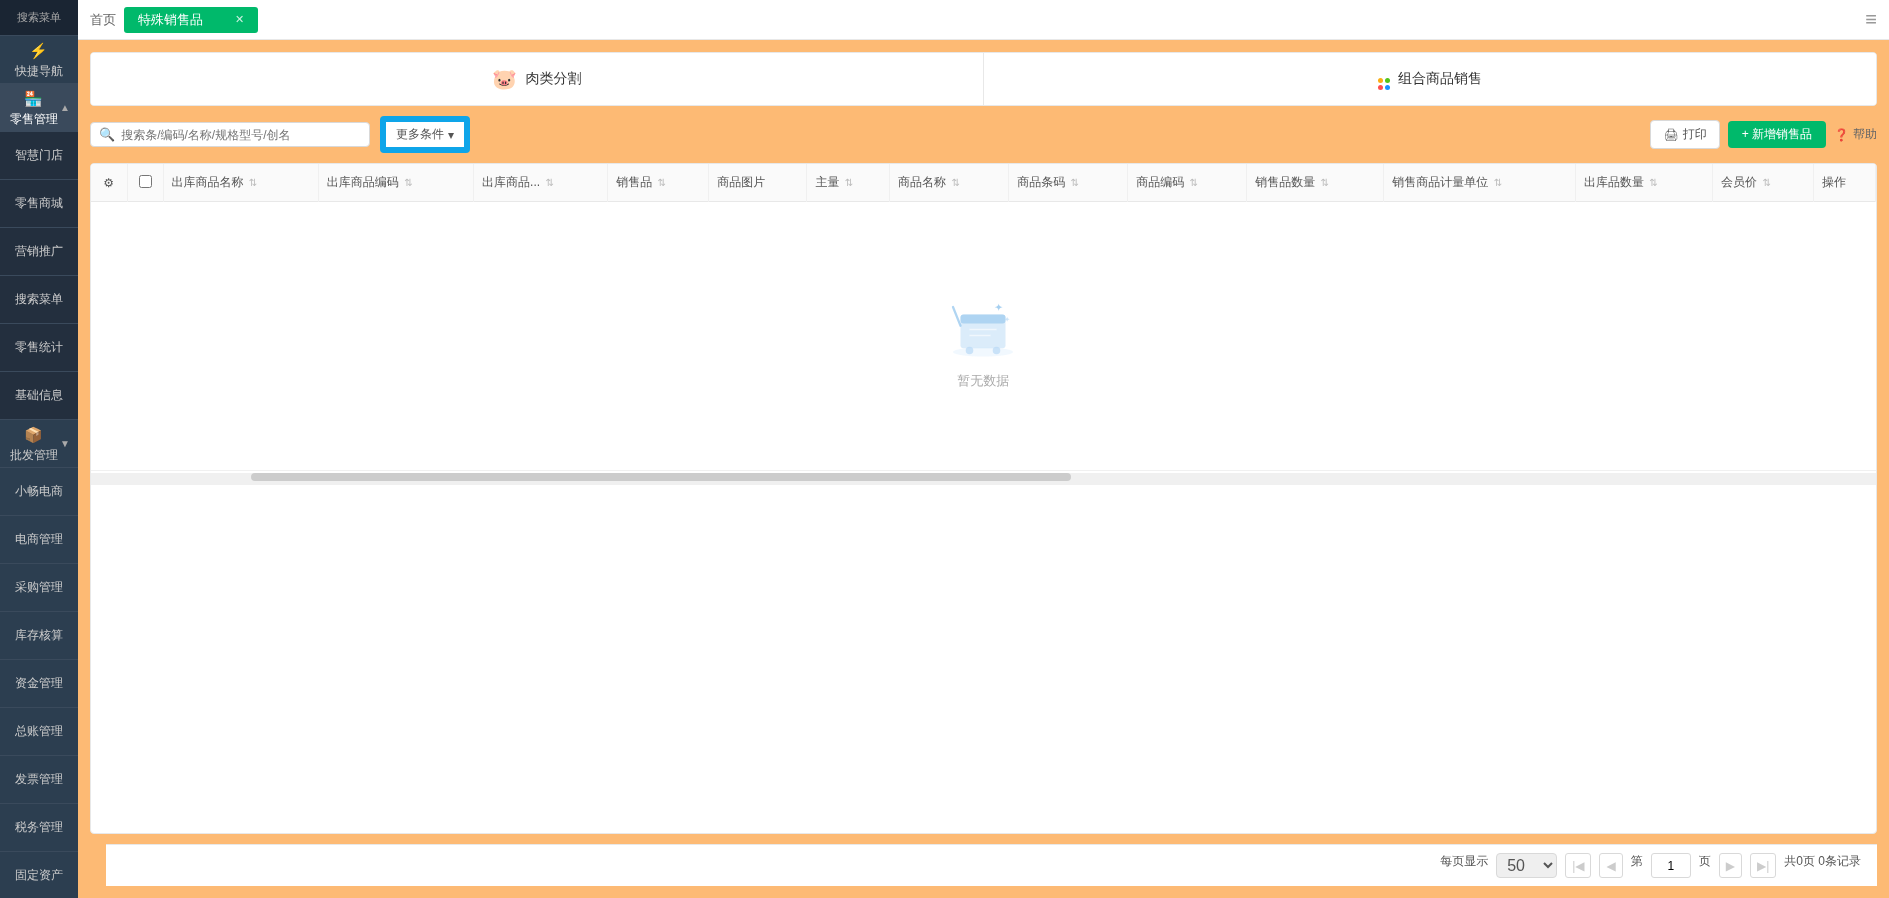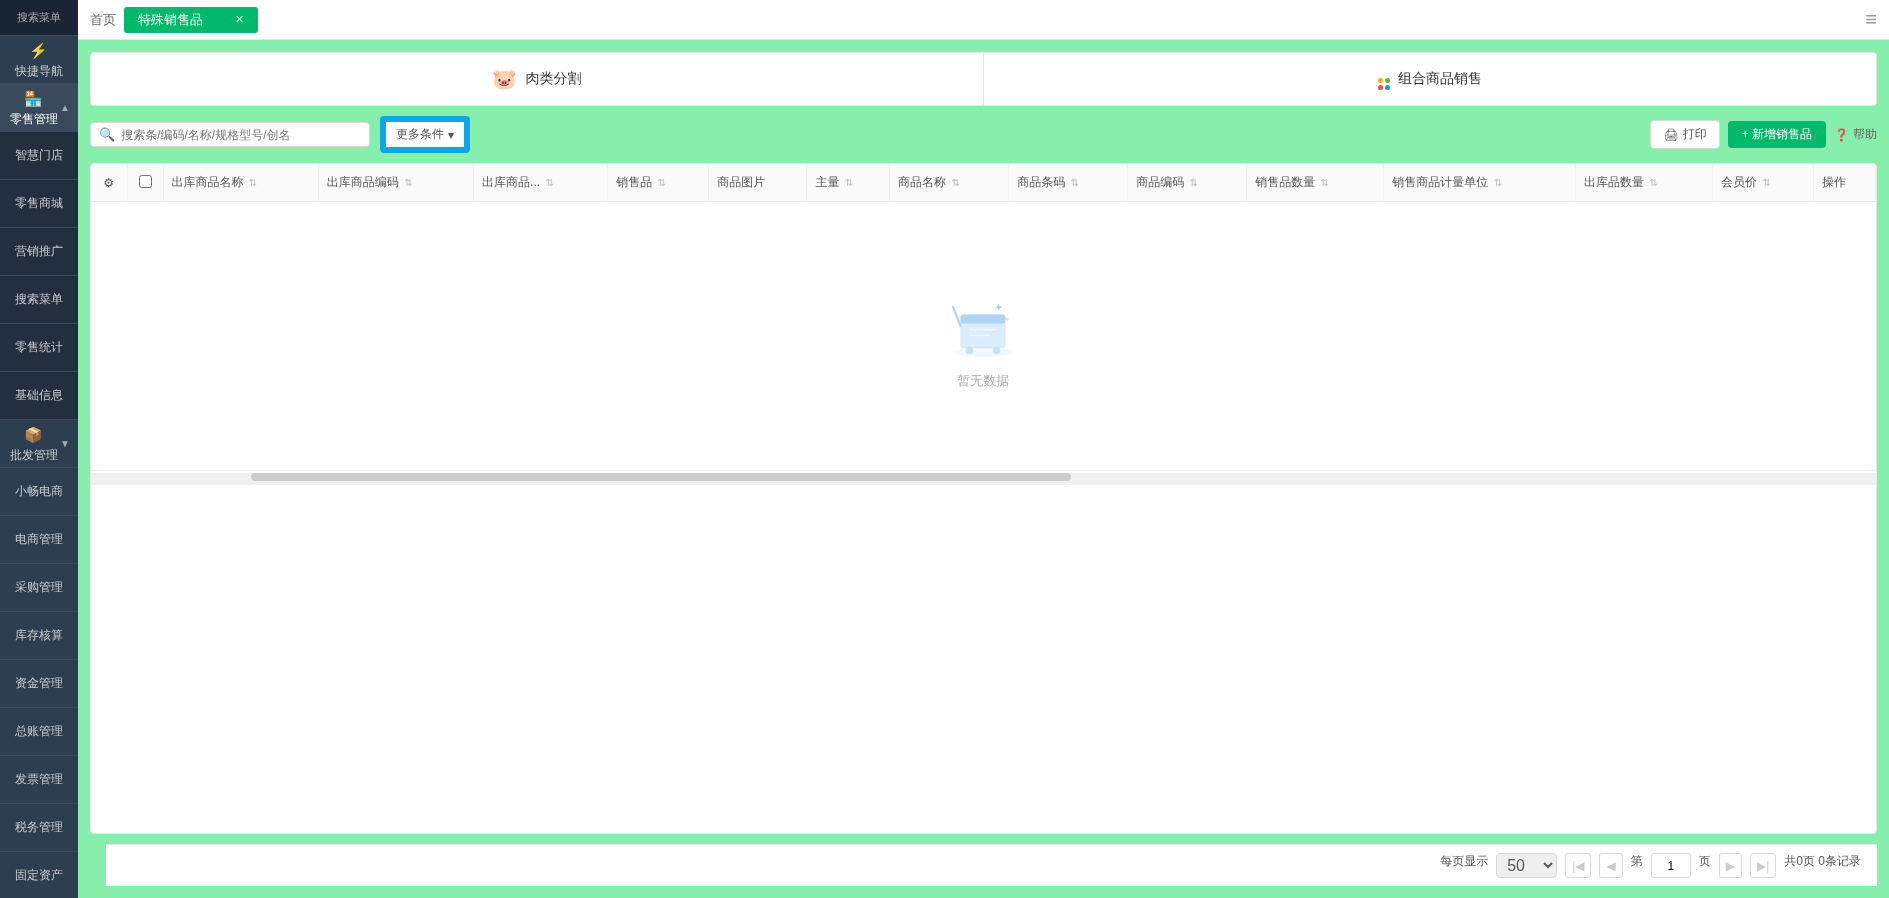--- a/index.html
+++ b/index.html
@@ -48,21 +48,21 @@
     .sidebar-item.has-arrow .label-arrow { display: flex; flex-direction: column; align-items: center; flex: 1; }
     .sidebar-item.has-arrow .arrow { font-size: 10px; color: #aaa; }
     .sidebar-section { background: #232f3e; }
 
     
     .main {
       flex: 1;
       display: flex;
       flex-direction: column;
       overflow: hidden;
-      background: #86efac;
+      background: #fdba74;
     }
 
     
     .topbar {
       background: #fff;
       border-bottom: 1px solid #e8e8e8;
       padding: 0 12px;
       display: flex;
       align-items: center;
       height: 40px;

